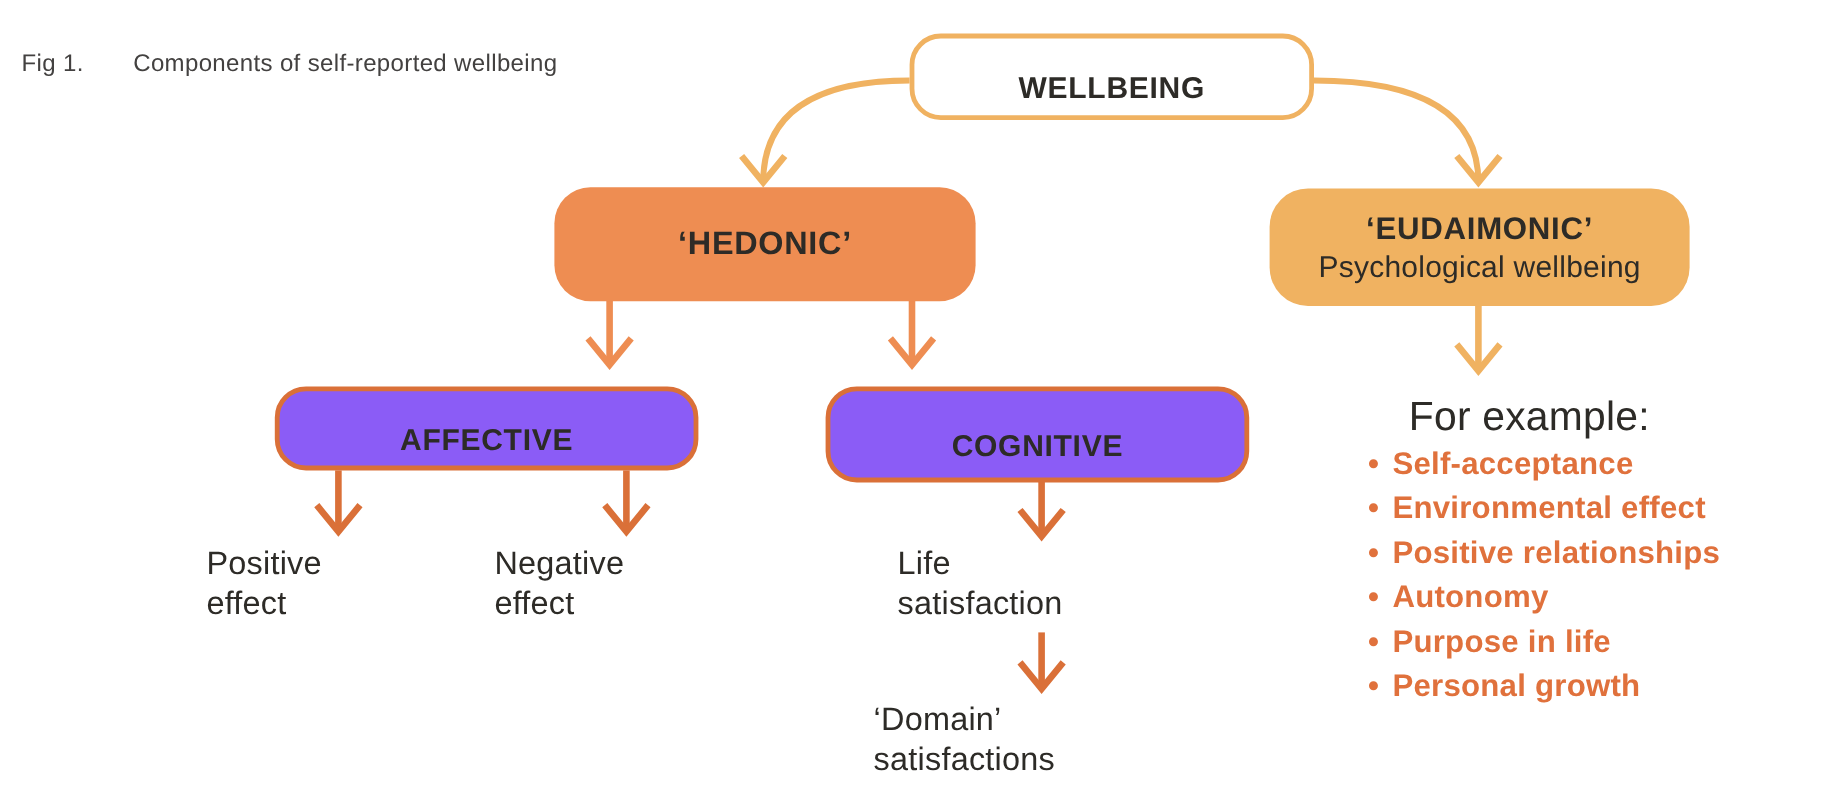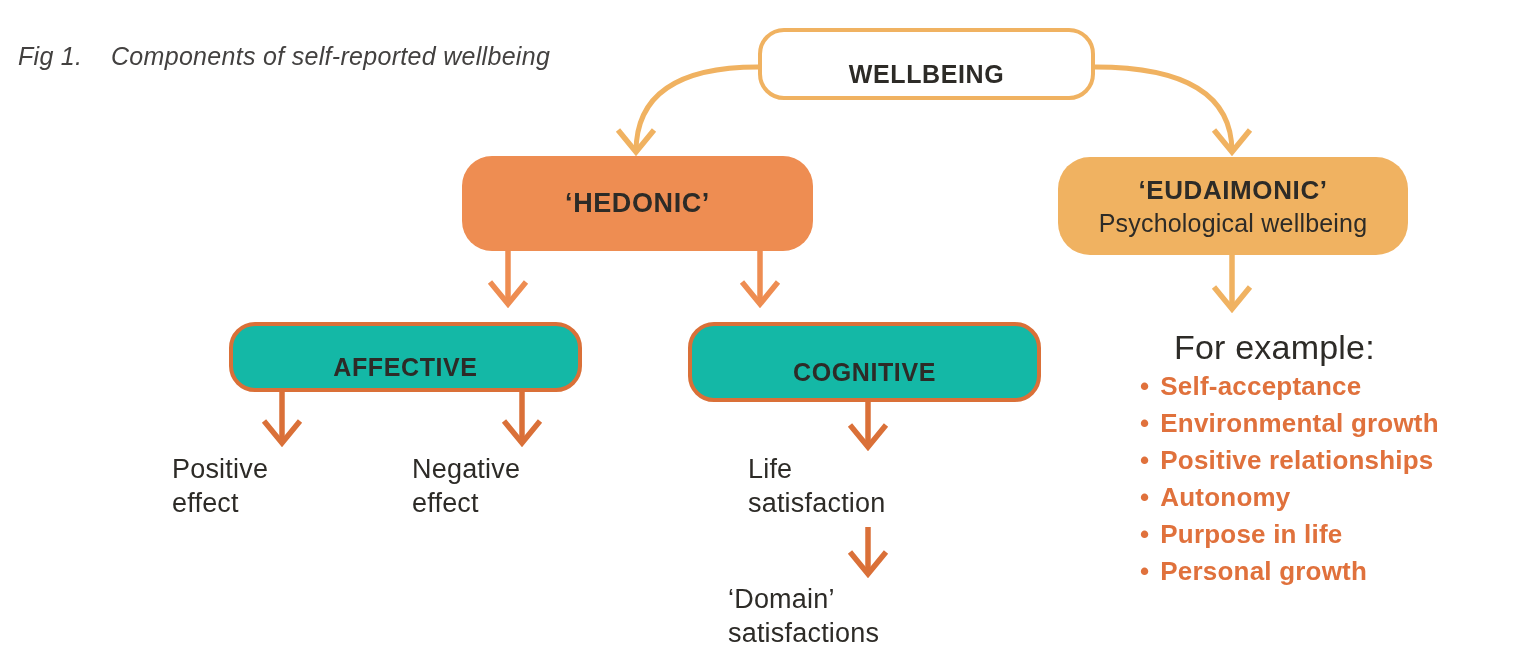--- a/index.html
+++ b/index.html
@@ -9,22 +9,22 @@
     font-family: "Liberation Sans", sans-serif;
     position: relative;
     overflow: hidden;
     color: var(--ink, #2d2b27);
   }
   .canvas { position:absolute; inset:0; width:1536px; height:668px; }
 
   
   .fig-label, .fig-title {
     position:absolute; top:42px;
-    font-size:25px; color: var(--muted-ink, #434140);
-    letter-spacing:0.3px; white-space:nowrap;font-style:italic;
+    font-size:20px; color: var(--muted-ink, #434140);
+    letter-spacing:0.3px; white-space:nowrap;
   }
   .fig-label { left:18px; }
   .fig-title { left:111px; }
 
   
   svg.arrows { position:absolute; left:0; top:0; width:1536px; height:668px; }
   .stroke-amber  { stroke: var(--amber, #F0B261); }
   .stroke-mid    { stroke: var(--orange-mid, #EE8D52); }
   .stroke-dark   { stroke: var(--orange-dark, #DA7038); }
   svg.arrows path, svg.arrows line, svg.arrows polyline {
@@ -34,21 +34,21 @@
 
   
   .node {
     position:absolute; display:flex; flex-direction:column;
     align-items:center; justify-content:center; text-align:center;
   }
   .box-outline-amber {
     background:#fff; border:4px solid var(--amber, #F0B261); border-radius:26px;
   }
   .box-outline-dark {
-    background:#14b8a6; border:4px solid var(--orange-dark, #DA7038); border-radius:26px;
+    background:#8b5cf6; border:4px solid var(--orange-dark, #DA7038); border-radius:26px;
   }
   .box-fill-mid  { background: var(--orange-mid, #EE8D52); border-radius:30px; }
   .box-fill-amber{ background: var(--amber, #F0B261); border-radius:30px; }
 
   .caps-label {
     font-size:25px; font-weight:bold; letter-spacing:0.6px; color:var(--ink,#2d2b27);margin-top:20px;
   }
   .big-caps-label {
     font-size:27px; font-weight:bold; letter-spacing:0.6px; color:var(--ink,#2d2b27);
   }
@@ -157,21 +157,21 @@
   </div>
 
   <div class="example-heading">For example:</div>
   <ul class="example-list">
     <li>
       <span class="bullet">•</span>
       <span>Self-acceptance</span>
     </li>
     <li>
       <span class="bullet">•</span>
-      <span>Environmental growth</span>
+      <span>Environmental effect</span>
     </li>
     <li>
       <span class="bullet">•</span>
       <span>Positive relationships</span>
     </li>
     <li>
       <span class="bullet">•</span>
       <span>Autonomy</span>
     </li>
     <li>

